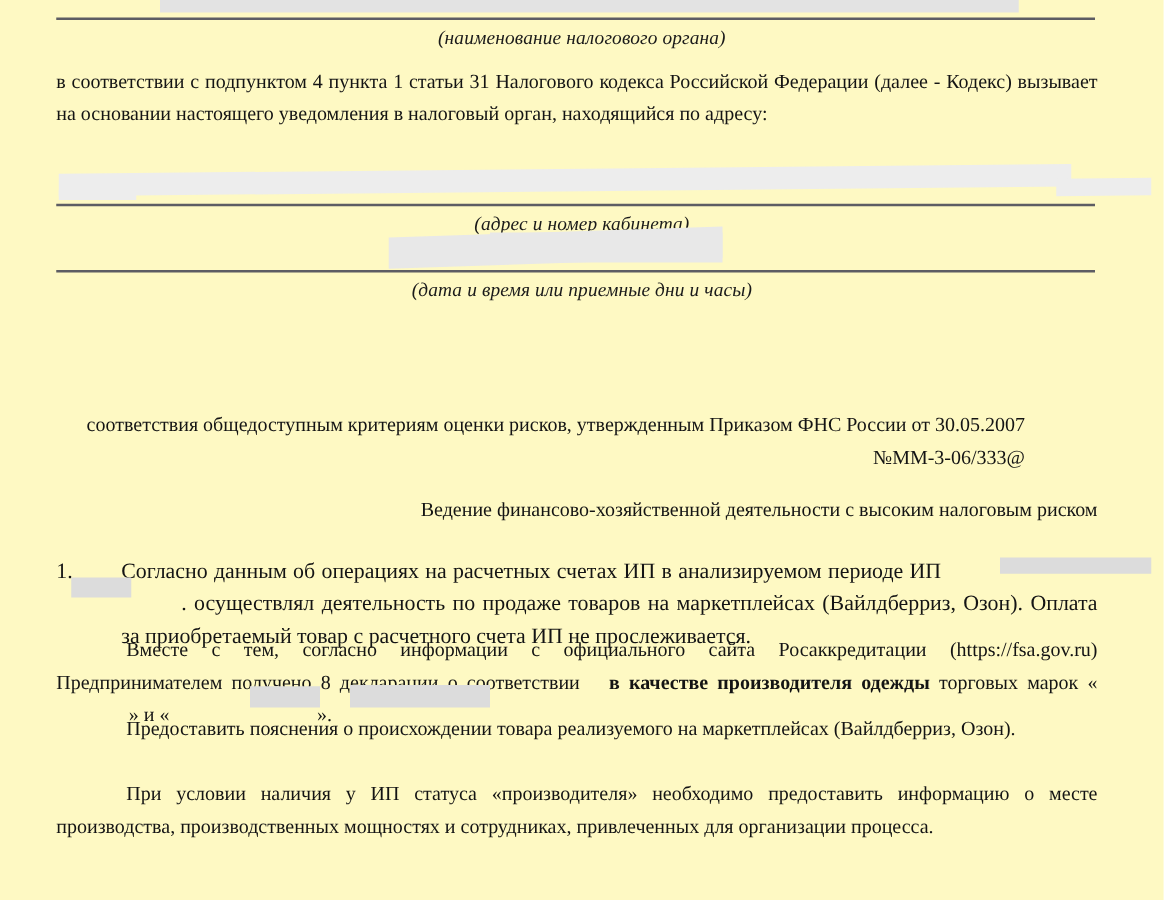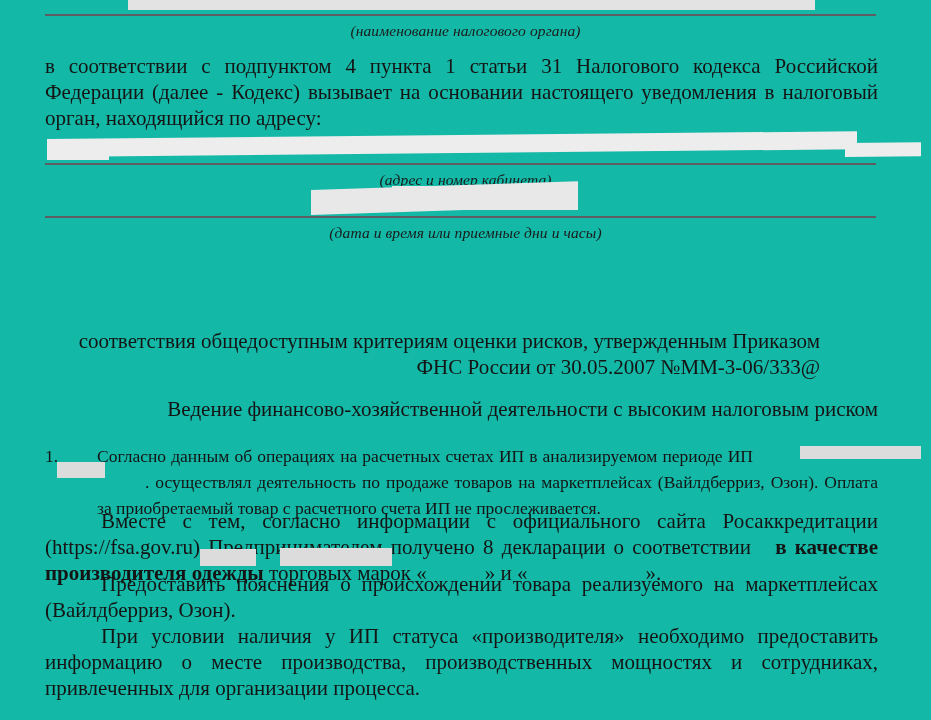--- a/index.html
+++ b/index.html
@@ -6,31 +6,31 @@
   html, body {
     margin: 0;
     padding: 0;
     background: #ffffff;
   }
 
   #page {
     position: relative;
     width: 931px;
     height: 720px;
-    background: #14b8a6;
+    background: #fef9c3;
     overflow: hidden;
     font-family: "Liberation Serif", "DejaVu Serif", serif;
     color: #1a1a1a;
     -webkit-font-smoothing: antialiased;
   }
 
   
   .blk {
     position: absolute;
-    font-size: 21px;
+    font-size: 16px;
     line-height: 26px;
     text-align: justify;
     text-justify: inter-word;
     color: #141414;
   }
 
   .caption {
     position: absolute;
     width: 100%;
     left: 0;

